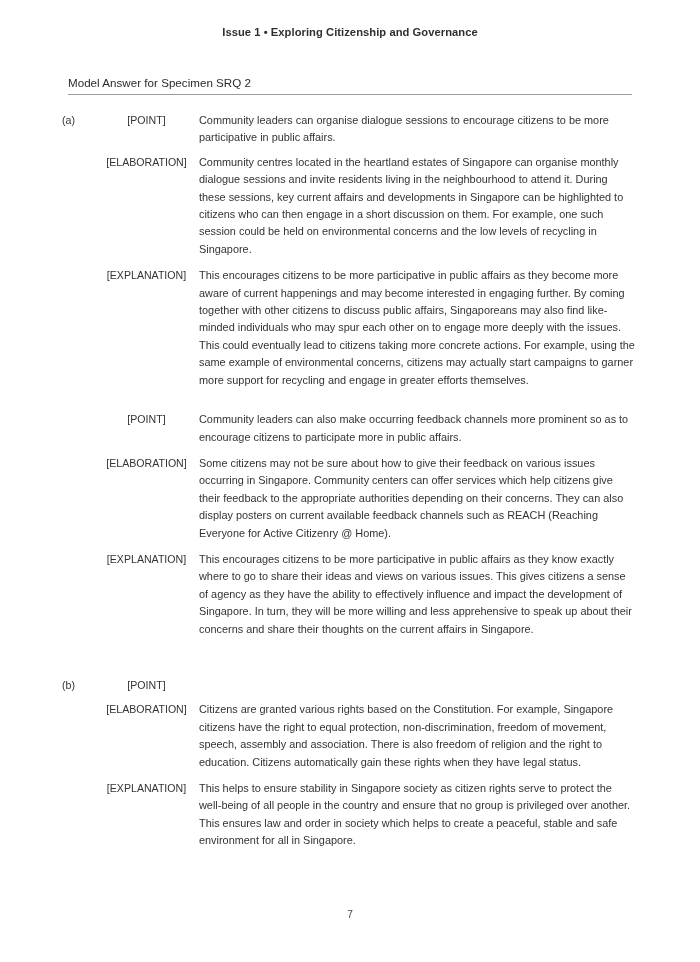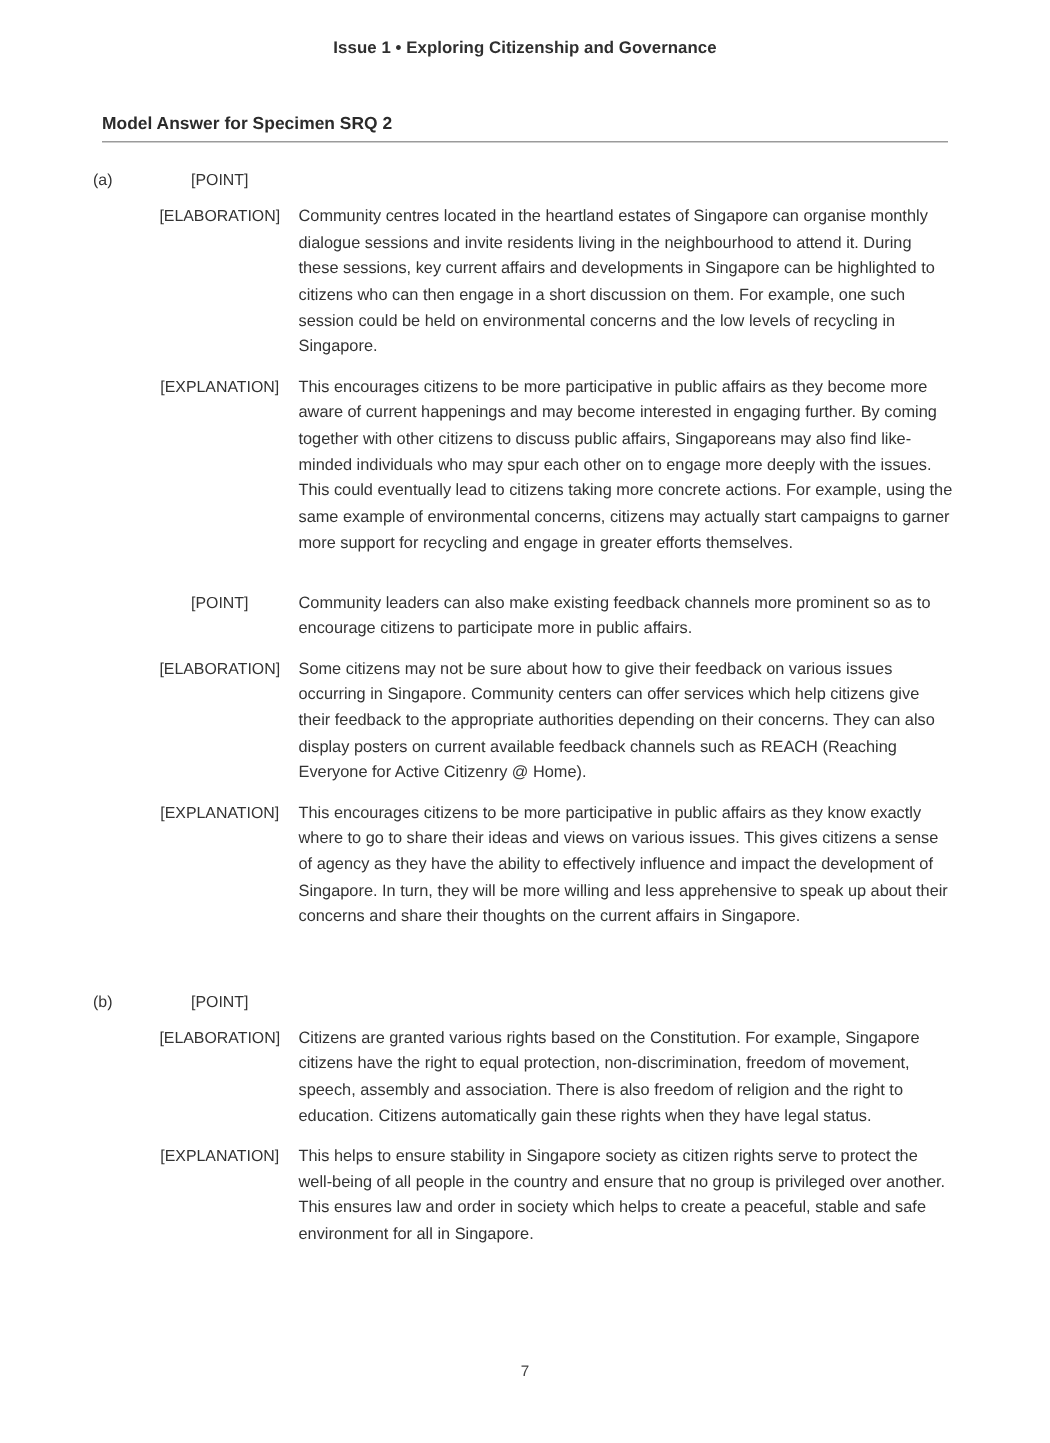--- a/index.html
+++ b/index.html
@@ -39,21 +39,21 @@
 
   
   .title-block {
     position: absolute;
     top: 76px;
     left: 68px;
     width: 564px;
   }
   .section-title {
     font-size: 11.6px;
-    font-weight: bold;
+    font-weight: normal;
     color: #2b2b2b;
     letter-spacing: 0.02px;
     padding-bottom: 5px;
   }
   .title-rule {
     border: 0;
     border-top: 1px solid #9b9b9b;
     margin: 0;
     width: 564px;
   }
@@ -132,35 +132,36 @@
   <div class="title-block">
     <div class="section-title">Model Answer for Specimen SRQ 2</div>
     <hr class="title-rule">
   </div>
 
   <div class="content" id="content-root">
       <div class="qblock">
         <div class="row tight">
           <div class="col-marker">(a)</div>
           <div class="col-label">[POINT]</div>
+          <div class="col-text">Community leaders can organise dialogue sessions to encourage citizens to be more participative in public affairs.</div>
         </div>
         <div class="row">
           <div class="col-marker"></div>
           <div class="col-label">[ELABORATION]</div>
           <div class="col-text">Community centres located in the heartland estates of Singapore can organise monthly dialogue sessions and invite residents living in the neighbourhood to attend it. During these sessions, key current affairs and developments in Singapore can be highlighted to citizens who can then engage in a short discussion on them. For example, one such session could be held on environmental concerns and the low levels of recycling in Singapore.</div>
         </div>
         <div class="row">
           <div class="col-marker"></div>
           <div class="col-label">[EXPLANATION]</div>
           <div class="col-text">This encourages citizens to be more participative in public affairs as they become more aware of current happenings and may become interested in engaging further. By coming together with other citizens to discuss public affairs, Singaporeans may also find like-minded individuals who may spur each other on to engage more deeply with the issues. This could eventually lead to citizens taking more concrete actions. For example, using the same example of environmental concerns, citizens may actually start campaigns to garner more support for recycling and engage in greater efforts themselves.</div>
         </div>
         <div class="row gap-before">
           <div class="col-marker"></div>
           <div class="col-label">[POINT]</div>
-          <div class="col-text">Community leaders can also make existing feedback channels more prominent so as to encourage citizens to participate more in public affairs.</div>
+          <div class="col-text">Community leaders can also make occurring feedback channels more prominent so as to encourage citizens to participate more in public affairs.</div>
         </div>
         <div class="row">
           <div class="col-marker"></div>
           <div class="col-label">[ELABORATION]</div>
           <div class="col-text">Some citizens may not be sure about how to give their feedback on various issues occurring in Singapore. Community centers can offer services which help citizens give their feedback to the appropriate authorities depending on their concerns. They can also display posters on current available feedback channels such as REACH (Reaching Everyone for Active Citizenry @ Home).</div>
         </div>
         <div class="row">
           <div class="col-marker"></div>
           <div class="col-label">[EXPLANATION]</div>
           <div class="col-text">This encourages citizens to be more participative in public affairs as they know exactly where to go to share their ideas and views on various issues. This gives citizens a sense of agency as they have the ability to effectively influence and impact the development of Singapore. In turn, they will be more willing and less apprehensive to speak up about their concerns and share their thoughts on the current affairs in Singapore.</div>

